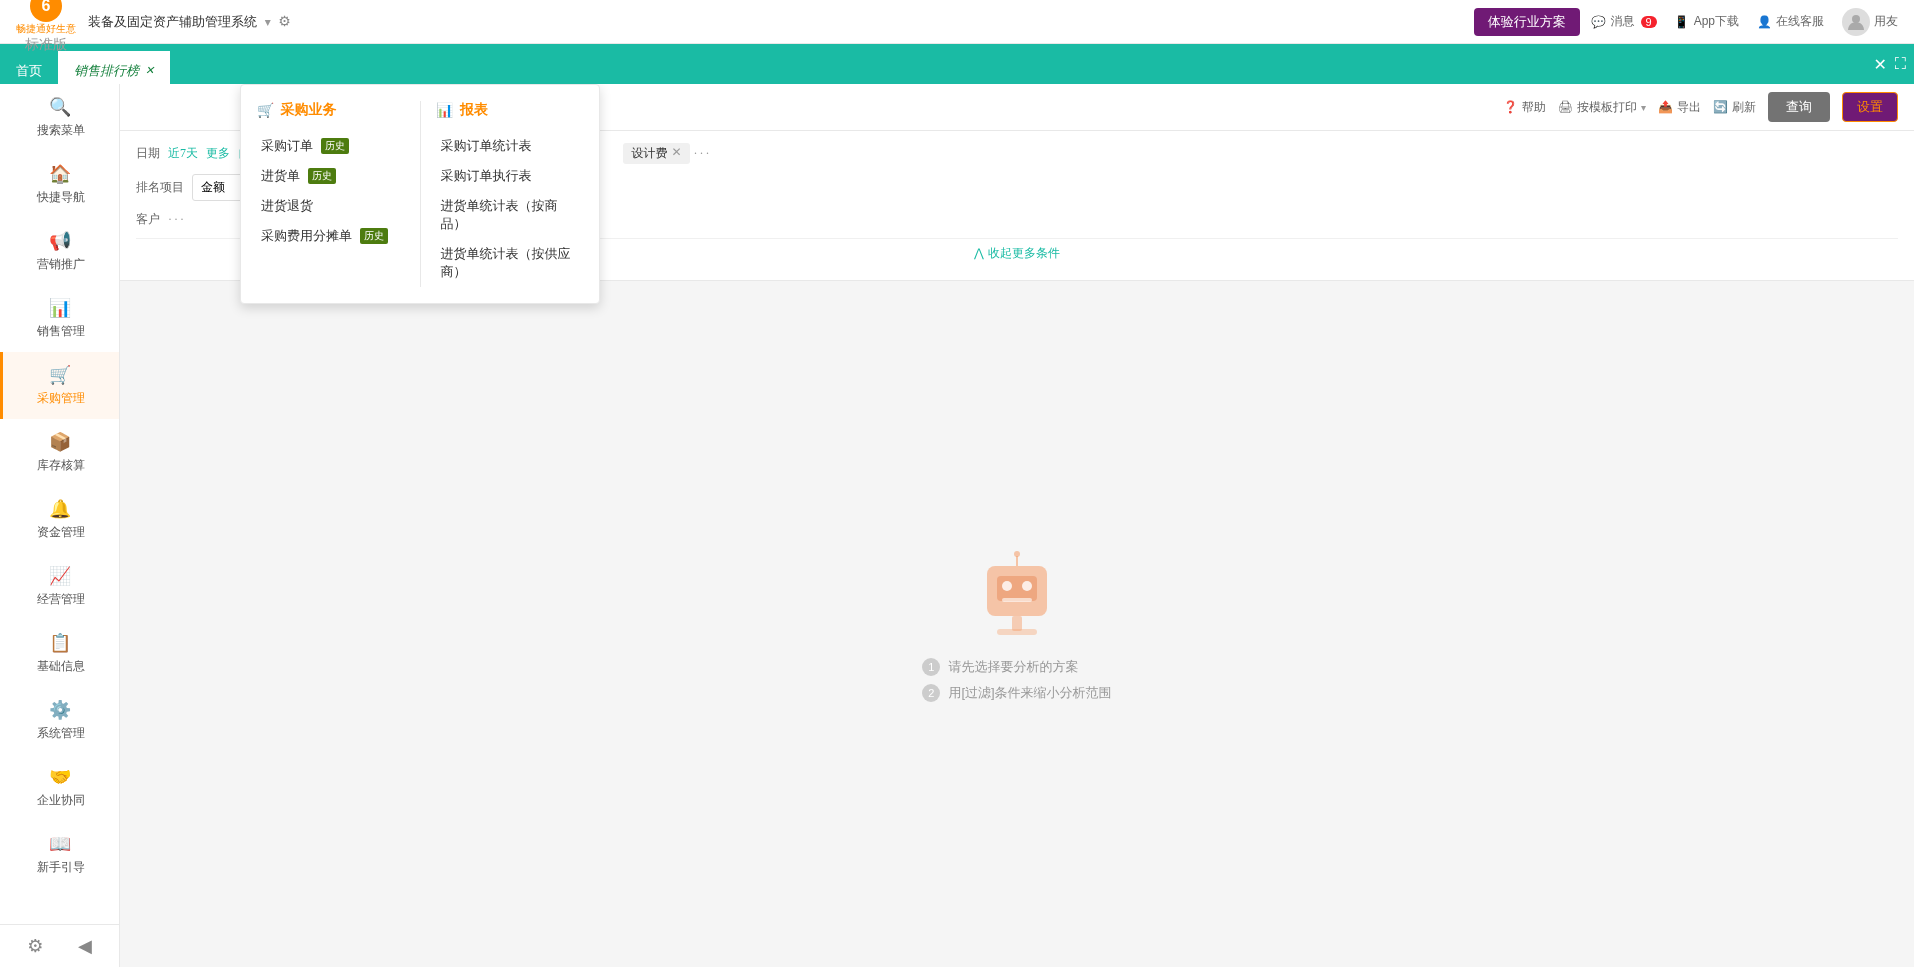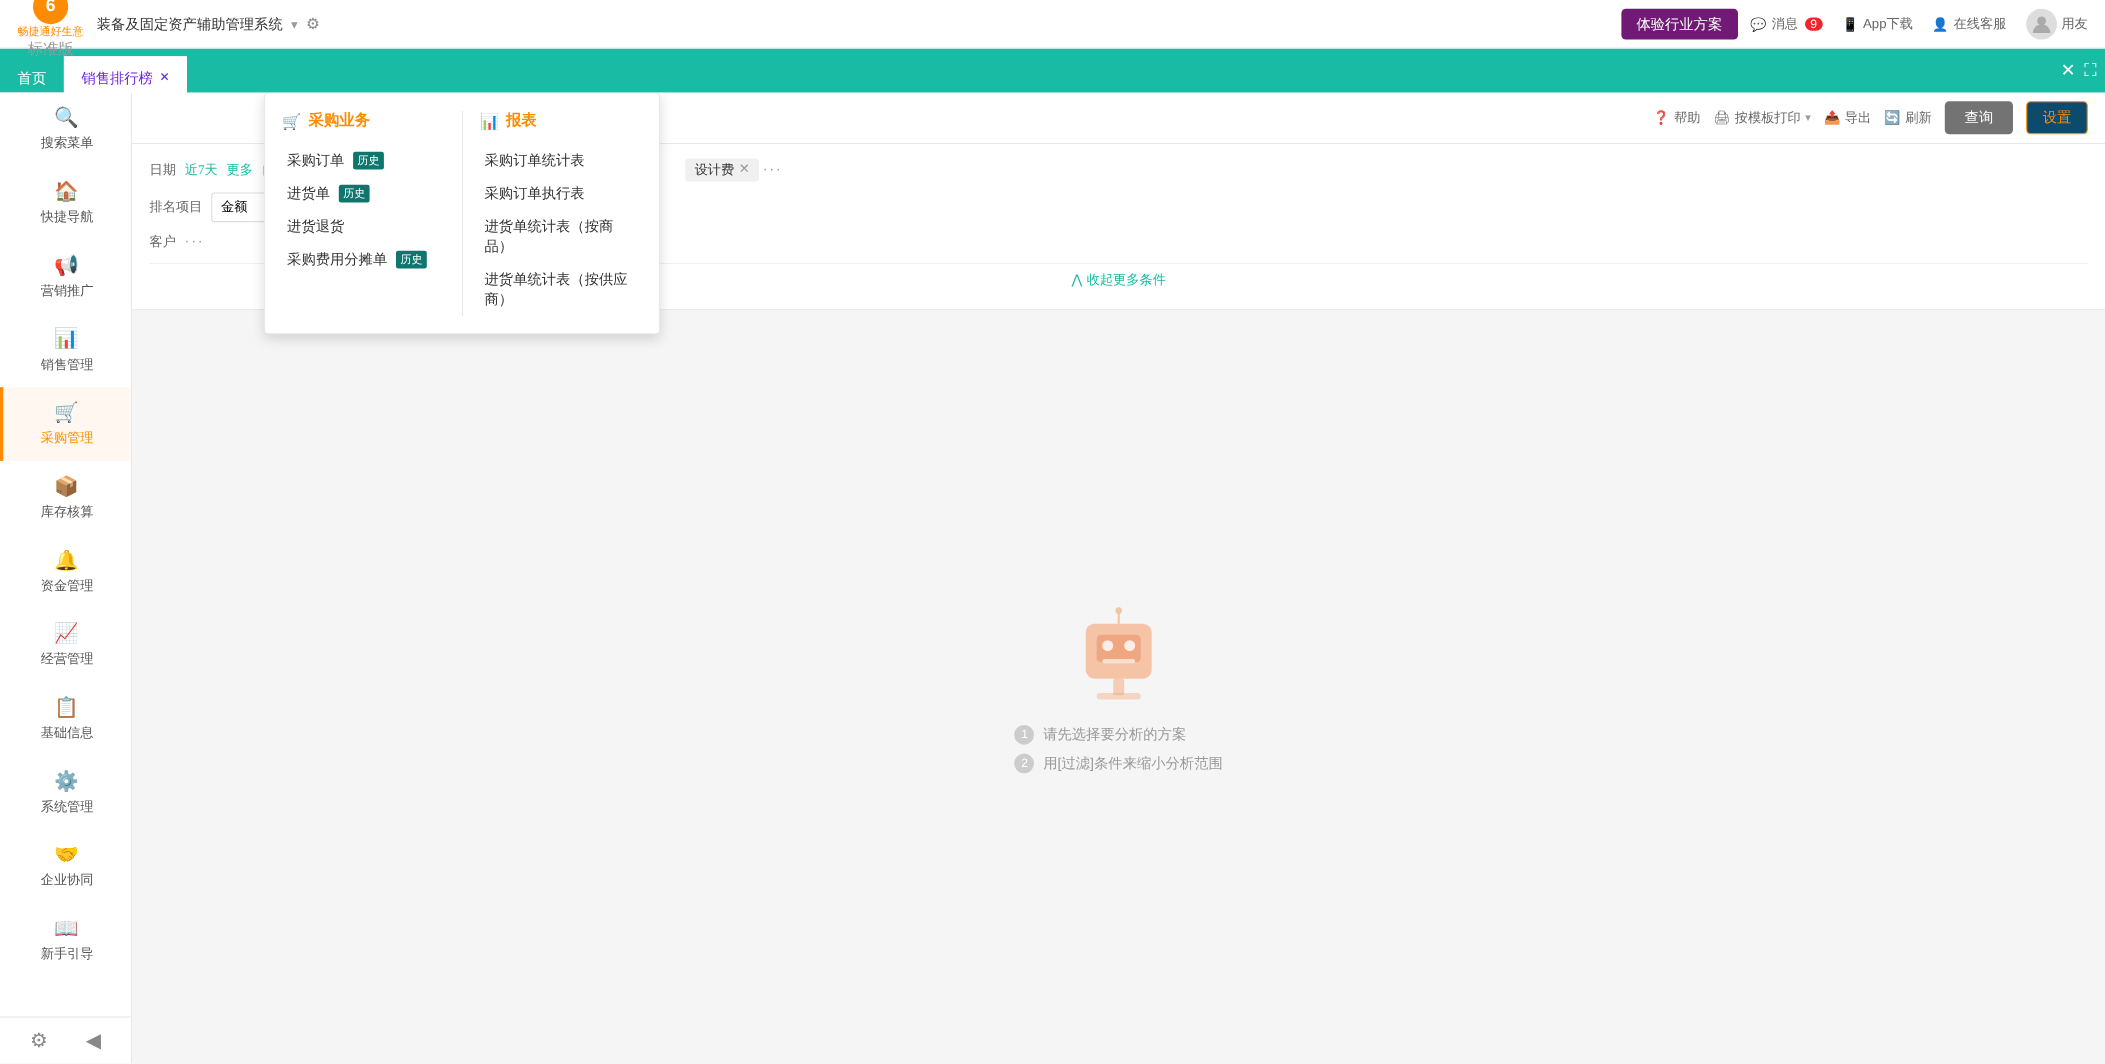--- a/index.html
+++ b/index.html
@@ -101,22 +101,23 @@
       display: flex;
       align-items: center;
       cursor: pointer;
       font-size: 13px;
       color: white;
       position: relative;
       margin-top: 13px;
     }
     .tab-item.active {
       background: white;
-      color: #6d28d9;
+      color: #15803d;
       border-radius: 0;
+      font-style: italic;
     }
     .tab-close {
       margin-left: 6px;
       font-size: 11px;
       cursor: pointer;
     }
     .tab-bar-right {
       margin-left: auto;
       display: flex;
       align-items: center;
@@ -218,21 +219,21 @@
     .dropdown-item {
       display: flex;
       align-items: center;
       gap: 8px;
       padding: 6px 4px;
       cursor: pointer;
       font-size: 13px;
       color: #333;
     }
     .history-badge {
-      background: #0f766e;
+      background: #4d7c0f;
       color: white;
       font-size: 10px;
       padding: 1px 4px;
       border-radius: 2px;
     }
     .dropdown-divider {
       width: 1px;
       background: #e8e8e8;
       margin: 0 16px;
     }
@@ -258,21 +259,21 @@
     .btn-query {
       background: #737373;
       color: white;
       border: none;
       border-radius: 4px;
       padding: 6px 18px;
       cursor: pointer;
       font-size: 13px;
     }
     .btn-settings {
-      background: #0c4a6e;
+      background: #701a75;
       color: #ff8c00;
       border: 1px solid #ff8c00;
       border-radius: 4px;
       padding: 5px 14px;
       cursor: pointer;
       font-size: 13px;
     }
 
     
     .filter-area {

